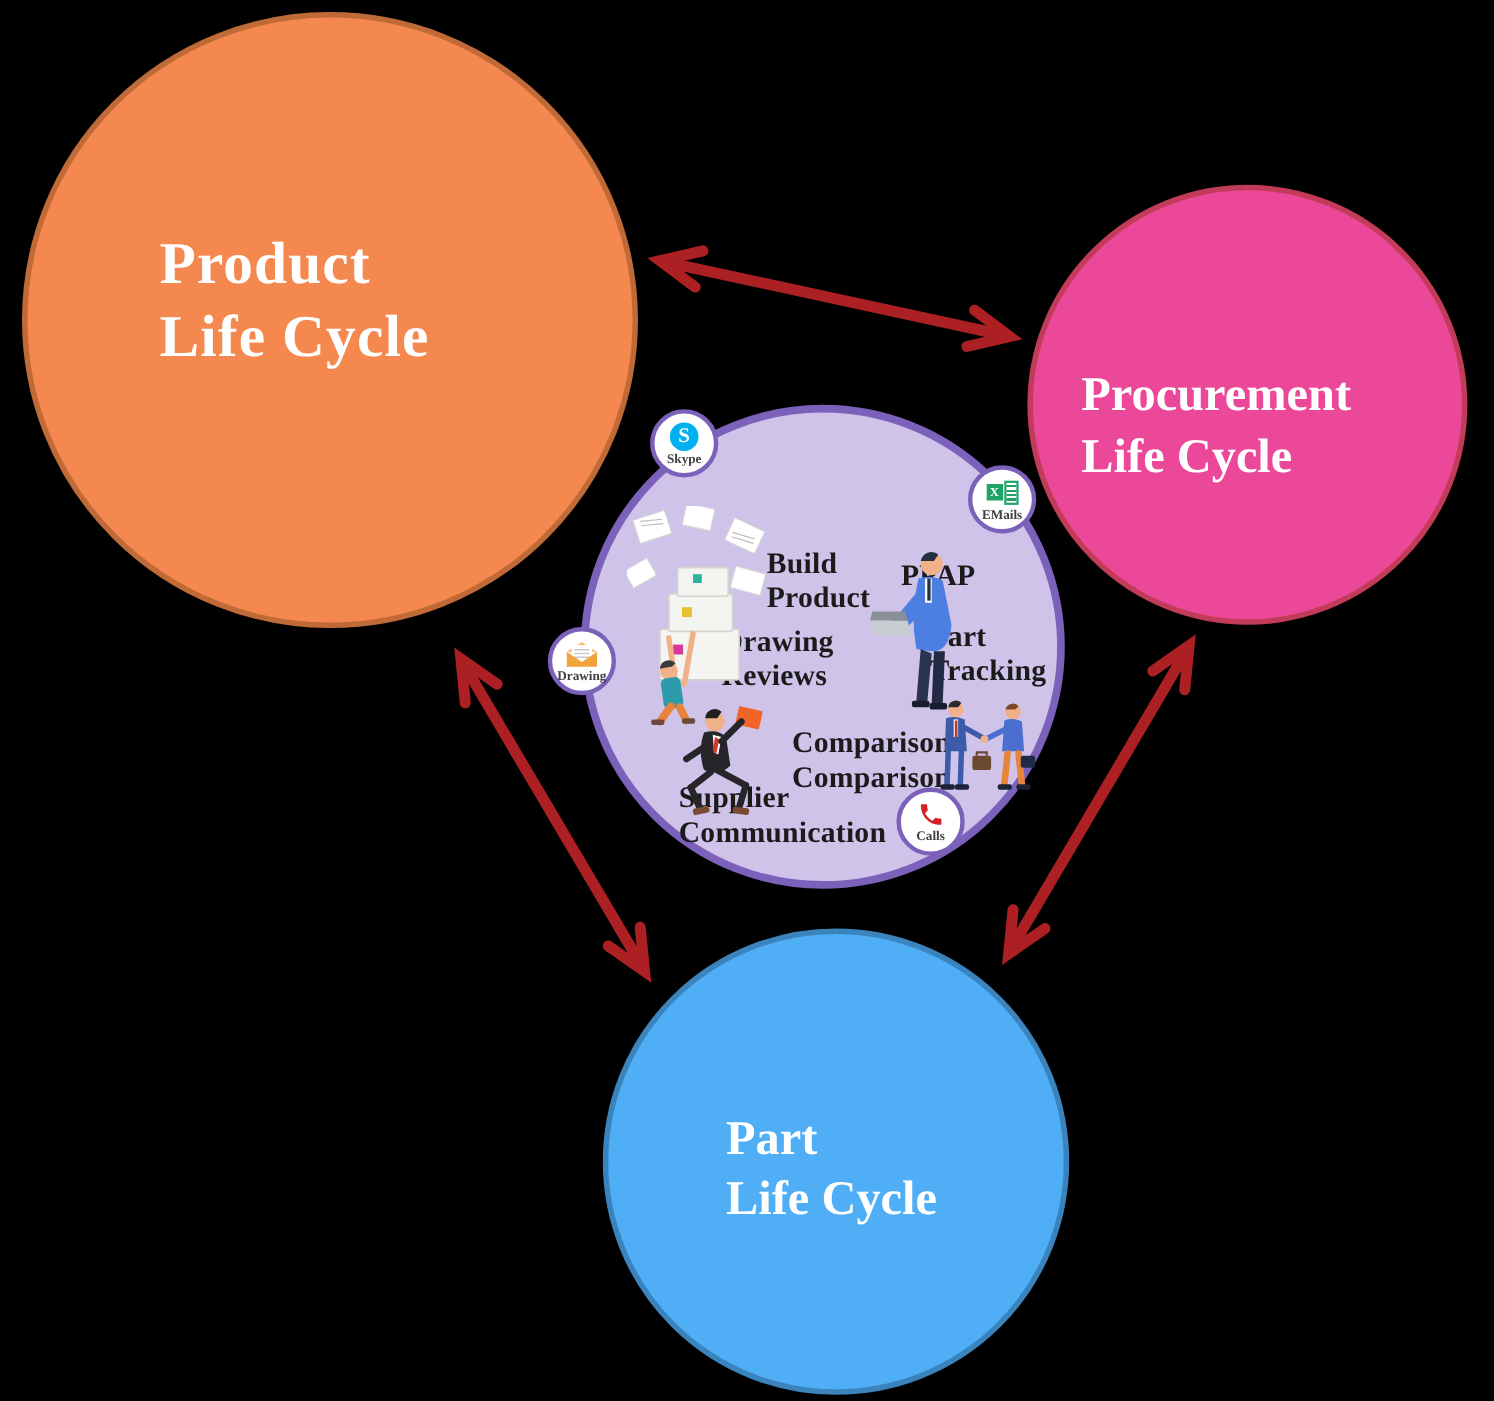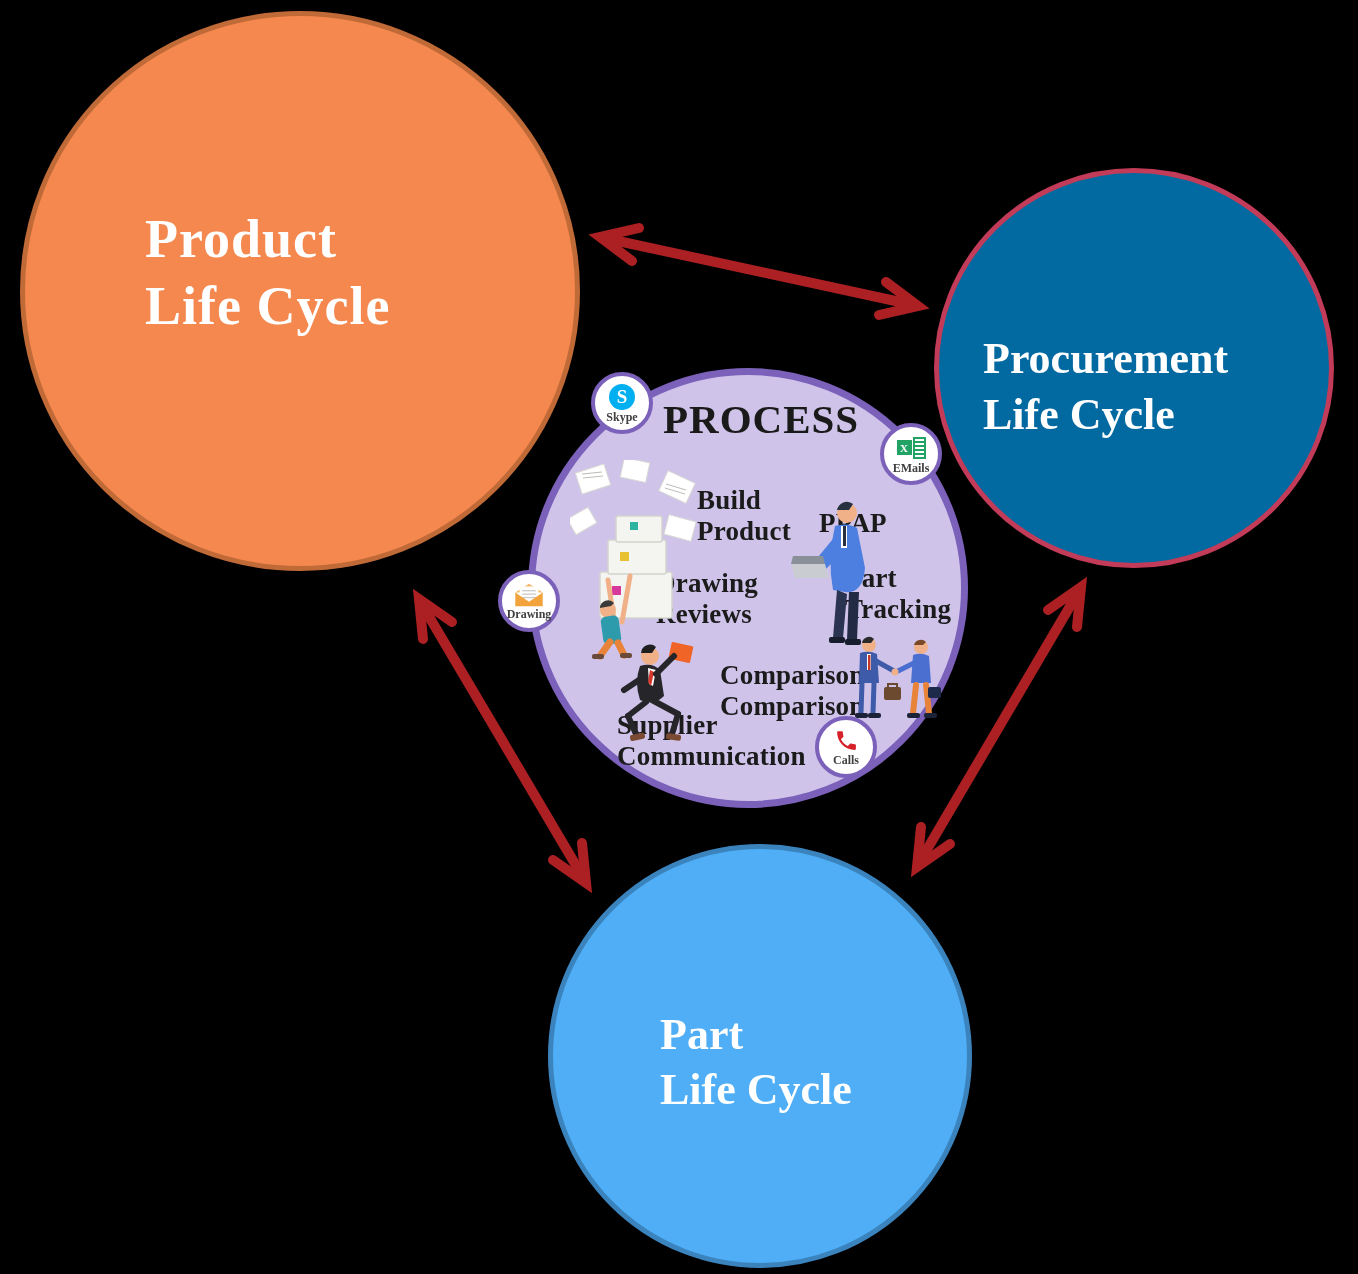--- a/index.html
+++ b/index.html
@@ -2,21 +2,21 @@
 <html><head>
 <meta charset="utf-8">
 <style>
   html,body{margin:0;padding:0;background:#000;}
   .stage{
     position:relative;width:1358px;height:1274px;background:#000;
     font-family:Liberation Serif, serif;overflow:hidden;
   }
   .circle{position:absolute;border-radius:50%;box-sizing:border-box;}
   .circle.product{left:20px;top:11px;width:560px;height:560px;background:#F5884E;border:5px solid #C06A38;}
-  .circle.procurement{left:934px;top:168px;width:400px;height:400px;background:#0369a1;border:5px solid #C23B58;}
+  .circle.procurement{left:934px;top:168px;width:400px;height:400px;background:#ec4899;border:5px solid #C23B58;}
   .circle.part{left:548px;top:844px;width:424px;height:424px;background:#4FAEF5;border:5px solid #3B83BD;}
   .circle.manual{left:528px;top:368px;width:440px;height:440px;background:#CFC3E9;border:7px solid #7B61BA;}
 
   .node-label{position:absolute;color:#fff;font-weight:bold;}
   .node-label .ln{display:block;}
   .product-label{left:120px;top:190px;font-size:54px;line-height:67px;letter-spacing:1px;}
   .procurement-label{left:44px;top:158px;font-size:44px;line-height:56px;}
   .part-label{left:107px;top:158px;font-size:44px;line-height:55px;}
 
   .mp-title{position:absolute;left:128px;top:22px;color:#1A1A1A;font-weight:800;font-size:41px;line-height:44px;letter-spacing:1px;}
@@ -62,24 +62,23 @@
 
   <div class="circle part">
     <div class="node-label part-label">
       <span class="ln">Part</span>
       <span class="ln">Life Cycle</span>
     </div>
   </div>
 
   <div class="circle manual">
     <div class="mp-title">
-      <span class="ln">PROCESS</span>
-    </div>
-
-    <div class="mp-item" style="left:162px;top:110px">
+    </div>
+
+    <div class="mp-item" style="left:162px;top:122px">
       <span class="ln">Build</span>
       <span class="ln">Product</span>
     </div>
     <div class="mp-item" style="left:284px;top:133px">
       <span class="ln">PPAP</span>
     </div>
     <div class="mp-item" style="left:121px;top:193px">
       <span class="ln">Drawing</span>
       <span class="ln">Reviews</span>
     </div>

